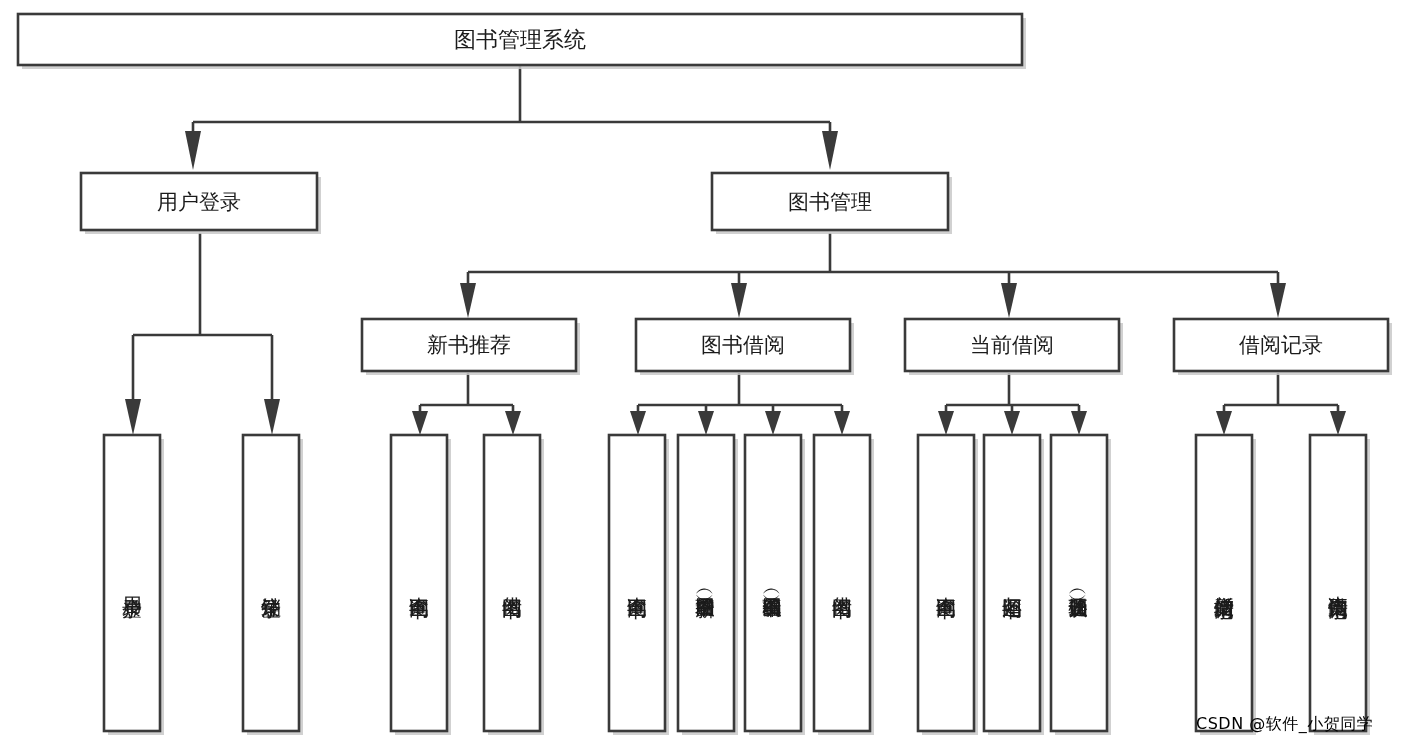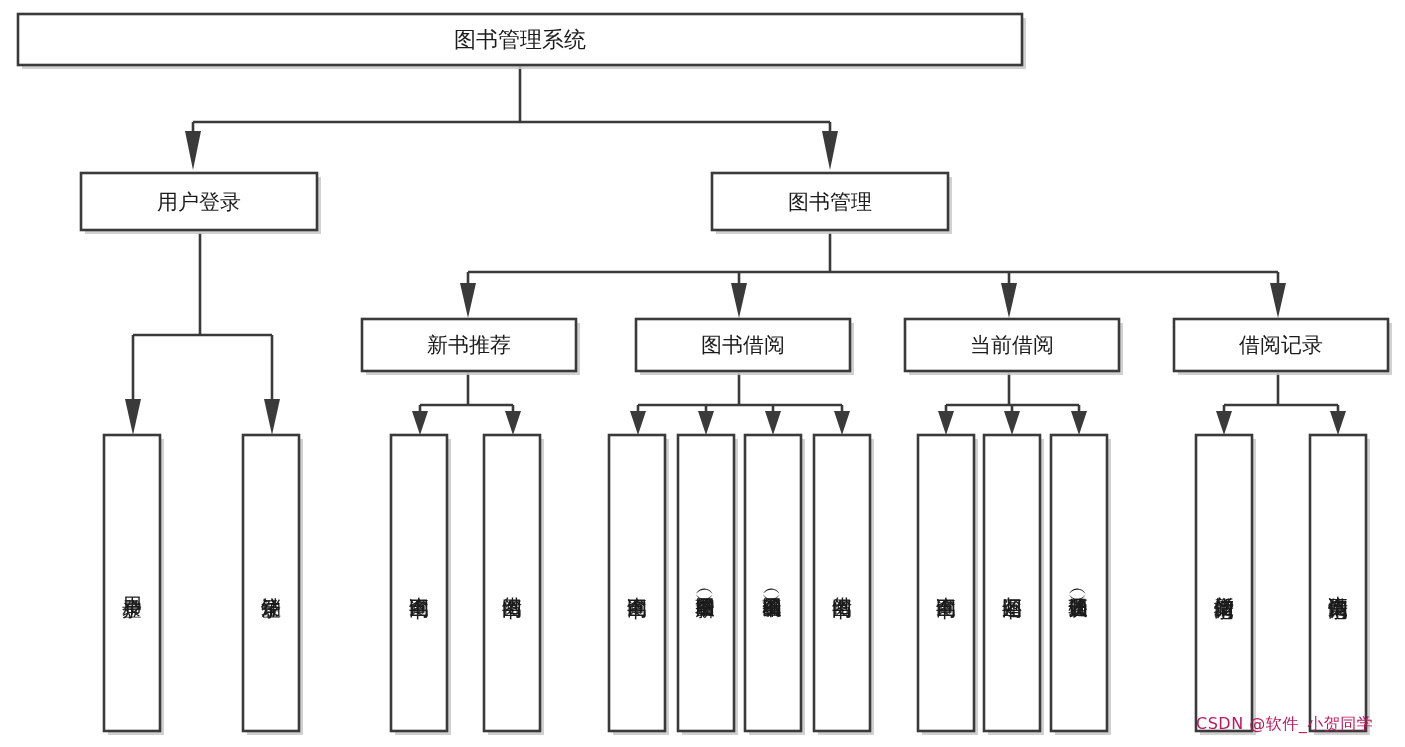--- a/index.html
+++ b/index.html
@@ -78,21 +78,21 @@
     display: flex;
     align-items: center;
     justify-content: center;
   }
   .watermark {
     position: absolute;
     left: 1196px;
     top: 714px;
     font-family: "DejaVu Sans", "Liberation Sans", sans-serif;
     font-size: 16px;
-    color: #be185d;
+    color: #000000;
     white-space: nowrap;
     letter-spacing: 0.5px;
   }
 </style>
 </head>
 <body>
 
 <div id="diagram-root">
 
   <svg id="tree-svg" viewBox="0 0 1405 747">

